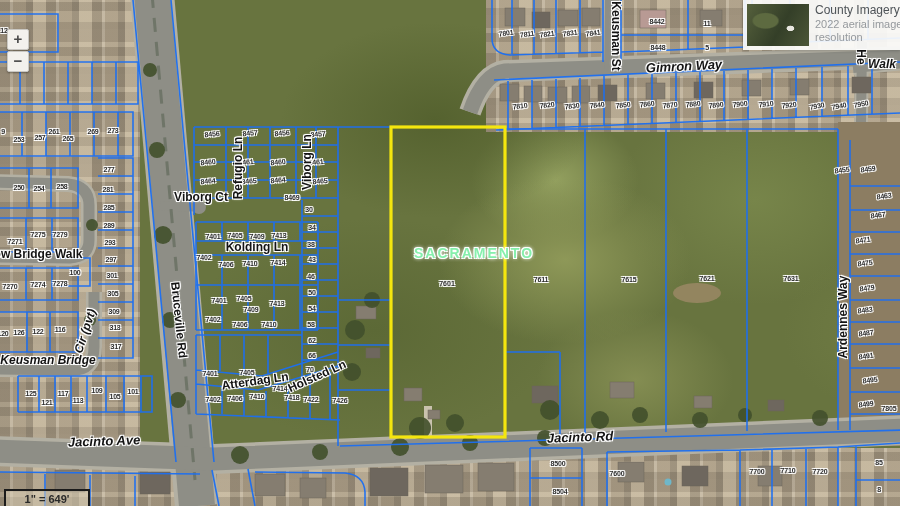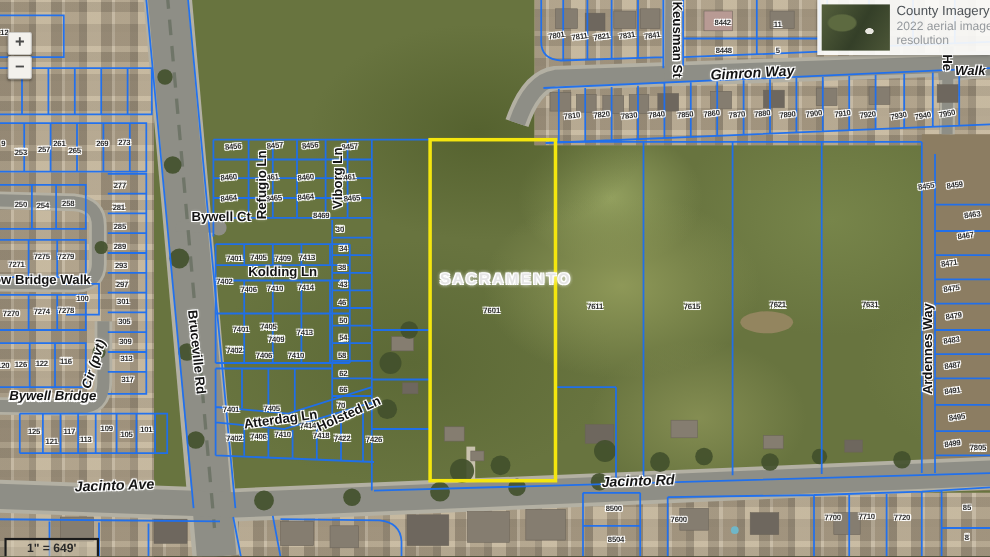--- a/index.html
+++ b/index.html
@@ -21,22 +21,22 @@
     radial-gradient(80px 110px at 850px 380px, #7a6d54 0, rgba(122,109,84,0) 70%);}
   svg.overlay{position:absolute;left:0;top:0;pointer-events:none;}
   .lbl-layer{position:absolute;left:0;top:0;width:100%;height:100%;pointer-events:none;}
   .street-label{position:absolute;transform:translate(-50%,-50%);white-space:nowrap;
     font-weight:700;font-size:12px;color:#141414;
     text-shadow:-1px -1px 0 #fff,1px -1px 0 #fff,-1px 1px 0 #fff,1px 1px 0 #fff,0 0 3px #fff;}
   .street-label.italic{font-style:italic;}
   .parcel-number{position:absolute;transform:translate(-50%,-50%);white-space:nowrap;
     font-weight:700;font-size:7px;letter-spacing:-0.2px;color:#2c2c2c;
     text-shadow:-1px -1px 0 #fff,1px -1px 0 #fff,-1px 1px 0 #fff,1px 1px 0 #fff,0 0 2px #fff;}
-  #city-label{position:absolute;left:460px;top:253px;transform:translate(-50%,-50%);
-    font-weight:700;font-size:14px;letter-spacing:2px;color:#e5e5e5;white-space:nowrap;
+  #city-label{position:absolute;left:474px;top:253px;transform:translate(-50%,-50%);
+    font-weight:700;font-size:14px;letter-spacing:2px;color:#86efac;white-space:nowrap;
     text-shadow:-1px -1px 0 #fff,1px -1px 0 #fff,-1px 1px 0 #fff,1px 1px 0 #fff,0 0 4px #fff,0 0 4px #fff;z-index:6;}
   #sel-parcel-number{position:absolute;left:447px;top:283px;transform:translate(-50%,-50%);
     font-weight:700;font-size:7px;color:#2c2c2c;z-index:6;
     text-shadow:-1px -1px 0 #fff,1px -1px 0 #fff,-1px 1px 0 #fff,1px 1px 0 #fff,0 0 2px #fff;}
   
   #zoom-ctl{position:absolute;left:7px;top:29px;z-index:50;width:22px;}
   #zoom-ctl .zbtn{width:22px;height:21px;margin-bottom:1px;background:#f3f1ed;border:1px solid #c9c7c2;
     border-radius:2px;box-sizing:border-box;color:#4a4a4a;font-size:15px;font-weight:700;line-height:18px;
     text-align:center;cursor:pointer;box-shadow:0 1px 2px rgba(0,0,0,.35);user-select:none;}
   #imagery-panel{position:absolute;right:0;top:0;width:157px;height:50px;z-index:50;
@@ -302,33 +302,33 @@
       <span class="parcel-number" style="left: 558px; top: 463px; transform: translate(-50%, -50%);">8500</span>
       <span class="parcel-number" style="left: 560px; top: 491px; transform: translate(-50%, -50%);">8504</span>
       <span class="parcel-number" style="left: 617px; top: 473px; transform: translate(-50%, -50%);">7600</span>
       <span class="parcel-number" style="left: 757px; top: 471px; transform: translate(-50%, -50%);">7700</span>
       <span class="parcel-number" style="left: 788px; top: 470px; transform: translate(-50%, -50%);">7710</span>
       <span class="parcel-number" style="left: 820px; top: 471px; transform: translate(-50%, -50%);">7720</span>
       <span class="parcel-number" style="left: 879px; top: 462px; transform: translate(-50%, -50%);">85</span>
       <span class="parcel-number" style="left: 879px; top: 489px; transform: translate(-50%, -50%);">8</span>
     </div>
   <div class="lbl-layer">
-      <span class="street-label" style="left: 201px; top: 197px; transform: translate(-50%, -50%);">Bywell Ct</span>
+      <span class="street-label" style="left: 201px; top: 197px; transform: translate(-50%, -50%);">Viborg Ct</span>
       <span class="street-label" style="left: 257px; top: 247px; transform: translate(-50%, -50%);">Kolding Ln</span>
       <span class="street-label" style="left: 255px; top: 381px; transform: translate(-50%, -50%) rotate(-8deg);">Atterdag Ln</span>
       <span class="street-label" style="left: 317px; top: 376px; transform: translate(-50%, -50%) rotate(-24deg);">Holsted Ln</span>
       <span class="street-label" style="left: 238px; top: 168px; transform: translate(-50%, -50%) rotate(-90deg);">Refugio Ln</span>
       <span class="street-label" style="left: 307px; top: 162px; transform: translate(-50%, -50%) rotate(-90deg);">Viborg Ln</span>
       <span class="street-label" style="left: 179px; top: 320px; transform: translate(-50%, -50%) rotate(84deg);">Bruceville Rd</span>
       <span class="street-label" style="left: 616px; top: 36px; transform: translate(-50%, -50%) rotate(90deg);">Keusman St</span>
       <span class="street-label italic" style="left: 684px; top: 66px; transform: translate(-50%, -50%) rotate(-3deg); font-size: 13px;">Gimron Way</span>
       <span class="street-label italic" style="left: 104px; top: 441px; transform: translate(-50%, -50%) rotate(-2deg); font-size: 13px;">Jacinto Ave</span>
       <span class="street-label italic" style="left: 580px; top: 437px; transform: translate(-50%, -50%) rotate(-2deg); font-size: 13px;">Jacinto Rd</span>
       <span class="street-label" style="left: 843px; top: 317px; transform: translate(-50%, -50%) rotate(-90deg);">Ardennes Way</span>
-      <span class="street-label italic" style="left: 48px; top: 360px; transform: translate(-50%, -50%);">Bywell Bridge</span>
+      <span class="street-label italic" style="left: 48px; top: 360px; transform: translate(-50%, -50%);">Keusman Bridge</span>
       <span class="street-label italic" style="left: 85px; top: 331px; transform: translate(-50%, -50%) rotate(-72deg);">Cir (pvt)</span>
       <span class="street-label" style="left: 38px; top: 254px; transform: translate(-50%, -50%);">ow Bridge Walk</span>
       <span class="street-label italic" style="left: 882px; top: 64px; transform: translate(-50%, -50%);">Walk</span>
       <span class="street-label" style="left: 861px; top: 57px; transform: translate(-50%, -50%) rotate(90deg);">He</span>
     </div>
   <div id="city-label">SACRAMENTO</div>
   <div id="sel-parcel-number">7601</div>
 
   <div id="zoom-ctl">
     <div class="zbtn">+</div>

